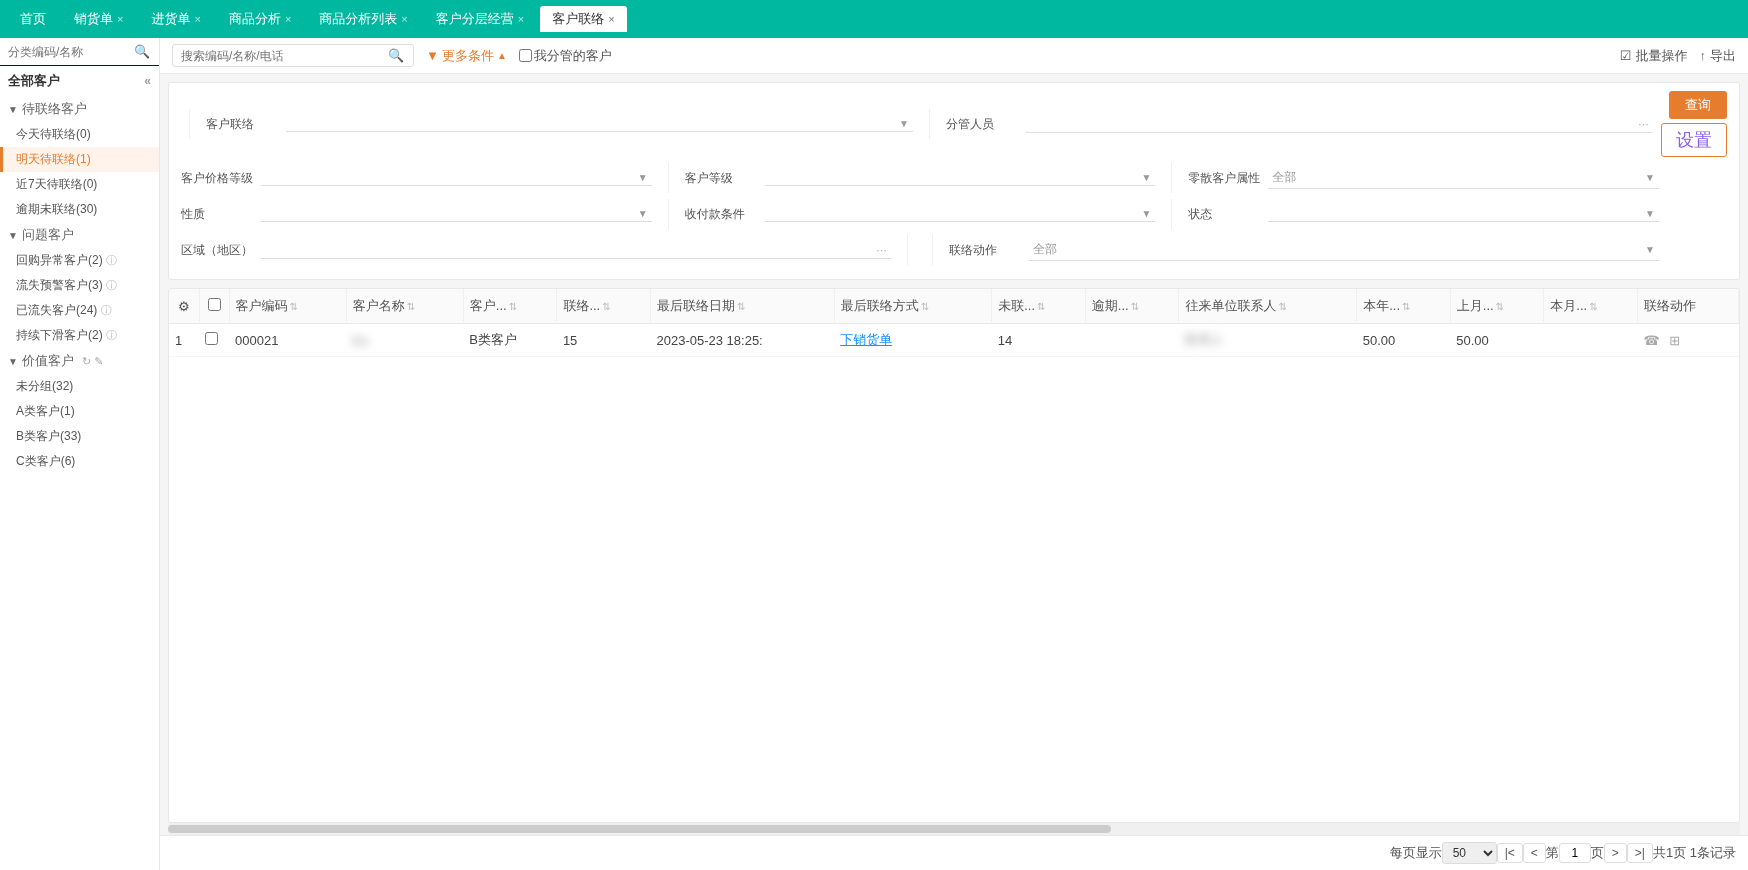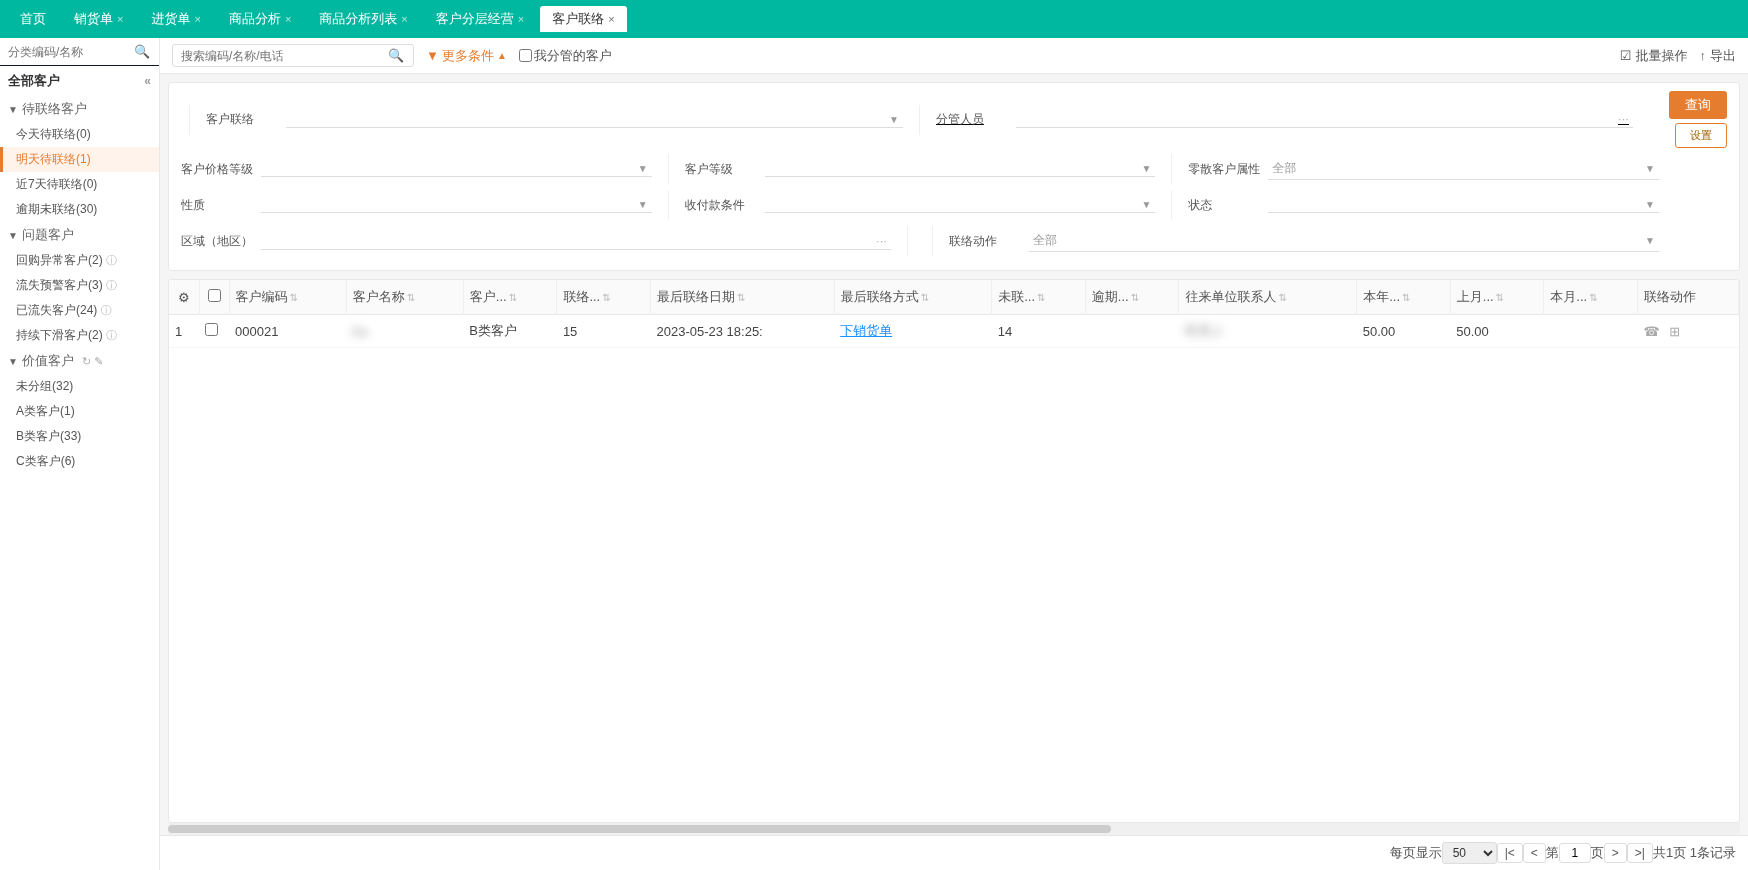--- a/index.html
+++ b/index.html
@@ -226,28 +226,27 @@
       color: #fff;
       border: none;
       border-radius: 3px;
       padding: 5px 16px;
       cursor: pointer;
       font-size: 13px;
       white-space: nowrap;
     }
     .set-btn {
       background: #fff;
-      color: #a16207;
+      color: #8b5cf6;
       border: 1px solid #e67c2e;
       border-radius: 3px;
       padding: 4px 14px;
       cursor: pointer;
-      font-size: 11px;
+      font-size: 18px;
       white-space: nowrap;
-      margin-left: 34px;
     }
 
     
     .table-area {
       flex: 1;
       background: #fff;
       margin: 0 8px 0 8px;
       border: 1px solid #e8e8e8;
       border-radius: 3px;
       overflow: auto;
@@ -464,21 +463,21 @@
       <div class="filter-row">
         <div class="filter-divider"></div>
         <div class="filter-field" style="flex:2;">
           <span class="filter-label">客户联络</span>
           <div class="filter-select" style="flex:1;">
             <span class="sel-text"></span>
             <span class="caret">▼</span>
           </div>
         </div>
         <div class="filter-divider"></div>
-        <div class="filter-field" style="flex:2;text-decoration:underline;">
+        <div class="filter-field" style="flex:2;">
           <span class="filter-label">分管人员</span>
           <div class="filter-select" style="flex:1;">
             <span class="sel-text"></span>
             <span style="color:#aaa;font-size:11px;">···</span>
           </div>
         </div>
         <div class="filter-actions-col">
           <button class="query-btn">查询</button>
           <button class="set-btn">设置</button>
         </div>

